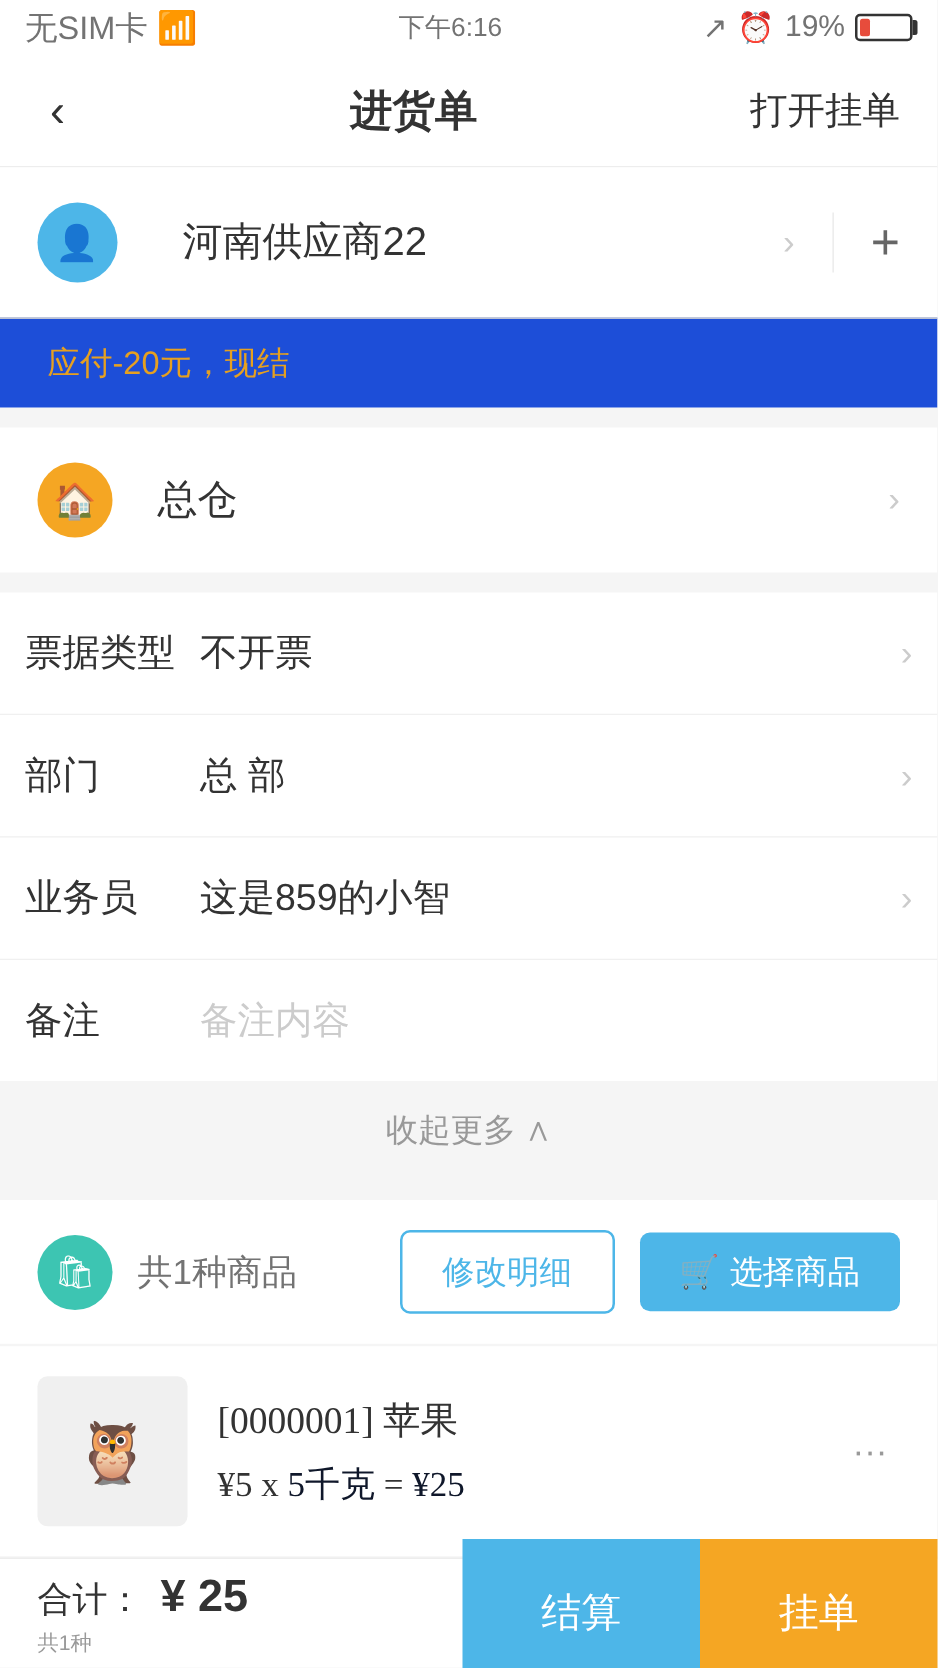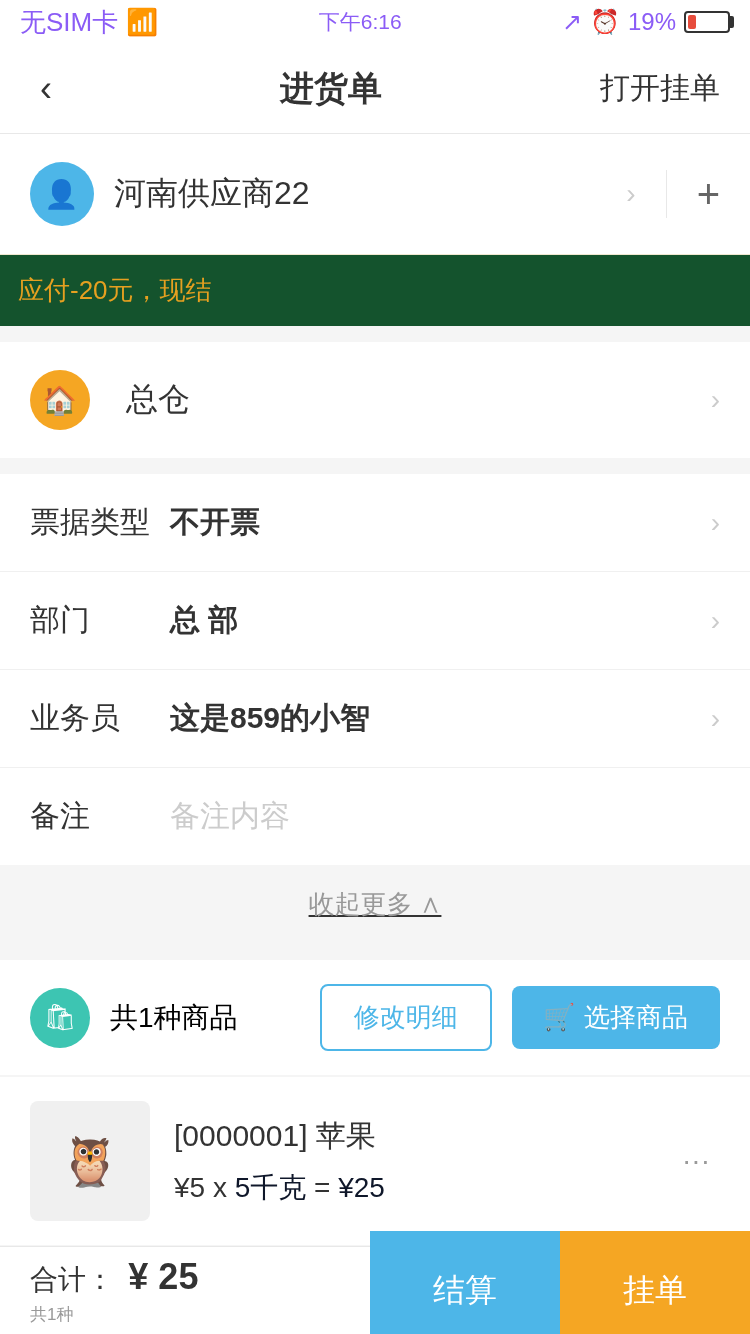--- a/index.html
+++ b/index.html
@@ -15,21 +15,21 @@
 
     
     .status-bar {
       height: 44px;
       background: #fff;
       display: flex;
       align-items: center;
       justify-content: space-between;
       padding: 0 20px;
       font-size: 26px;
-      color: #8b5cf6;
+      color: #737373;
     }
     .status-left { display: flex; align-items: center; gap: 8px; }
     .status-center { font-size: 21px; font-weight: 500; }
     .status-right { display: flex; align-items: center; gap: 8px; font-size: 24px; }
     .battery {
       width: 46px; height: 22px;
       border: 2px solid #333;
       border-radius: 4px;
       position: relative;
       display: flex;
@@ -107,42 +107,43 @@
       justify-content: center;
       color: #fff;
       font-size: 28px;
       margin-right: 20px;
       flex-shrink: 0;
     }
     .supplier-name {
       flex: 1;
       font-size: 32px;
       color: #333;
+      margin-left: 32px;
     }
     .supplier-arrow {
       color: #ccc;
       font-size: 28px;
       margin-right: 30px;
     }
     .divider-vertical {
       width: 1px;
       height: 48px;
       background: #e8e8e8;
       margin-right: 30px;
     }
     .add-btn {
       font-size: 40px;
       color: #666;
       cursor: pointer;
     }
 
     
     .payment-notice {
-      background: #14532d;
-      padding: 18px 18px;
+      background: #1d4ed8;
+      padding: 18px 38px;
       font-size: 26px;
       color: #e6a020;
       border-top: 1px solid #f0e8d0;
     }
 
     
     .warehouse-row {
       display: flex;
       align-items: center;
       padding: 28px 30px;
@@ -174,54 +175,52 @@
     }
 
     
     .form-card {
       background: #fff;
       margin-top: 16px;
     }
     .form-row {
       display: flex;
       align-items: center;
-      padding: 28px 30px;
+      padding: 28px 20px;
       border-bottom: 1px solid #f0f0f0;
       min-height: 90px;
     }
     .form-row:last-child { border-bottom: none; }
     .form-label {
       font-size: 30px;
       color: #333;
       width: 120px;
       flex-shrink: 0;
     }
     .form-value {
       flex: 1;
       font-size: 30px;
       color: #333;
       padding-left: 20px;
-      font-weight: bold;
     }
     .form-placeholder {
       flex: 1;
       font-size: 30px;
       color: #ccc;
       padding-left: 20px;
     }
 
     
     .collapse-row {
       background: #f5f5f5;
       display: flex;
       align-items: flex-end;
       justify-content: center;
       padding: 22px 48px;
       margin-top: 0;
-      text-decoration: underline;
     }
     .collapse-text {
       font-size: 26px;
       color: #999;
     }
 
     
     .product-header {
       background: #fff;
       display: flex;
@@ -238,21 +237,21 @@
       display: flex;
       align-items: center;
       justify-content: center;
       color: #fff;
       font-size: 26px;
       flex-shrink: 0;
     }
     .product-count {
       flex: 1;
       font-size: 28px;
-      color: #000000;
+      color: #737373;
     }
     .btn-outline {
       border: 2px solid #4db6e8;
       color: #4db6e8;
       background: #fff;
       padding: 14px 32px;
       border-radius: 8px;
       font-size: 26px;
       cursor: pointer;
     }
@@ -289,20 +288,21 @@
       flex-shrink: 0;
       color: #999;
       font-size: 24px;
     }
     .product-thumb .owl-icon {
       font-size: 48px;
       color: #bbb;
     }
     .product-info {
       flex: 1;
+      font-family: Liberation Serif, serif;
     }
     .product-name {
       font-size: 30px;
       color: #333;
       margin-bottom: 12px;
     }
     .product-price {
       font-size: 28px;
       color: #333;
     }

